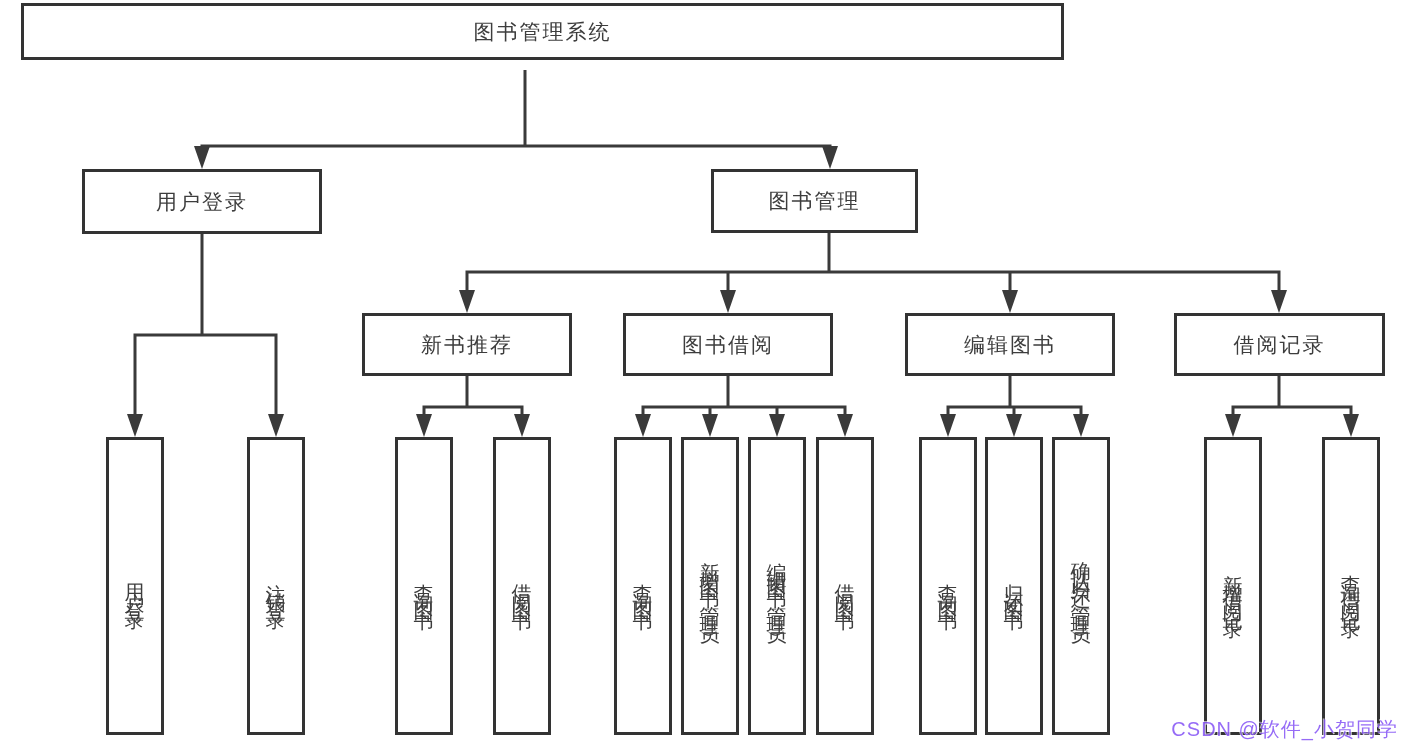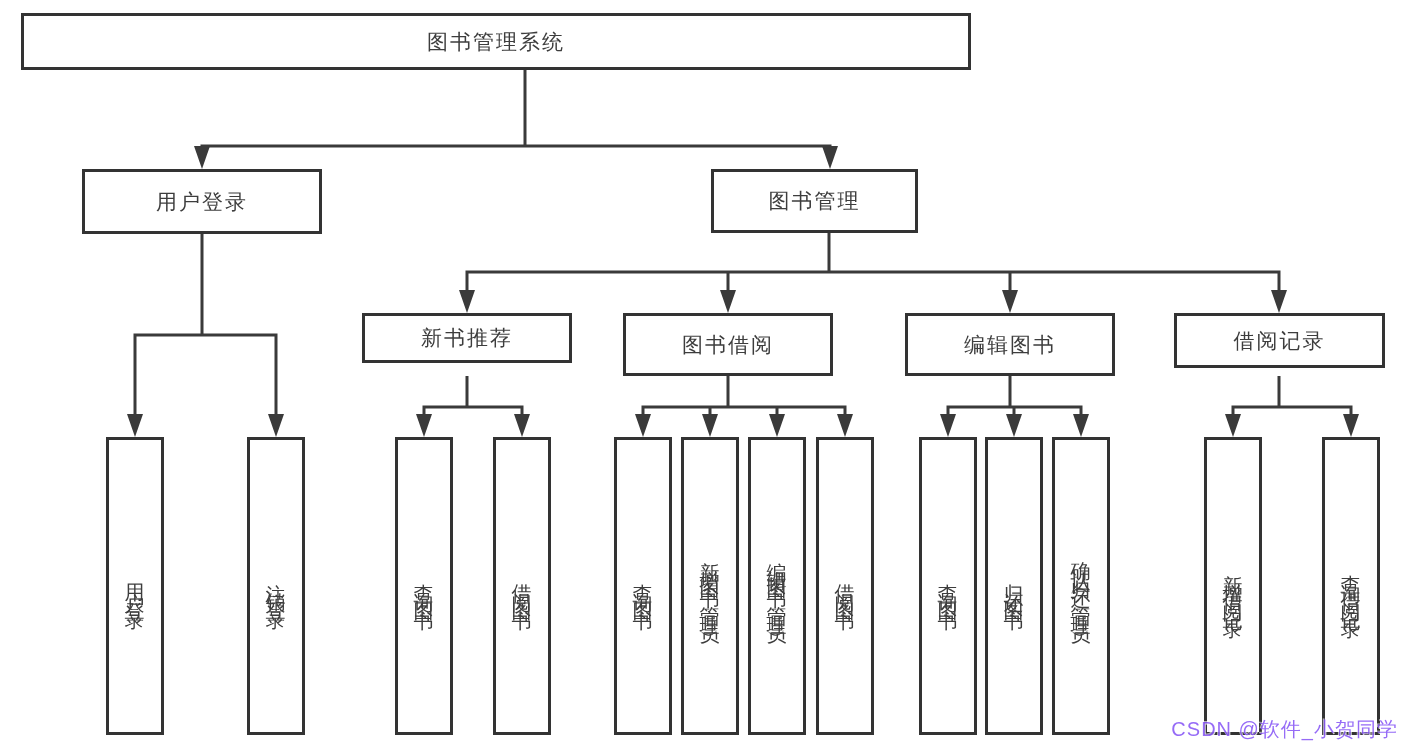--- a/index.html
+++ b/index.html
@@ -56,29 +56,29 @@
       <polygon points="777,437 769,414 785,414"></polygon>
       <polygon points="845,437 837,414 853,414"></polygon>
       <polygon points="948,437 940,414 956,414"></polygon>
       <polygon points="1014,437 1006,414 1022,414"></polygon>
       <polygon points="1081,437 1073,414 1089,414"></polygon>
       <polygon points="1233,437 1225,414 1241,414"></polygon>
       <polygon points="1351,437 1343,414 1359,414"></polygon>
     </g>
   </svg>
 
-  <div class="box h" style="left:21px;top:13px;width:950px;height:57px">图书管理系统</div>
+  <div class="box h" style="left:21px;top:3px;width:1043px;height:57px">图书管理系统</div>
 
   <div class="box h" style="left:82px;top:169px;width:240px;height:65px">用户登录</div>
   <div class="box h" style="left:711px;top:169px;width:207px;height:64px">图书管理</div>
 
-  <div class="box h" style="left:362px;top:313px;width:210px;height:50px">新书推荐</div>
+  <div class="box h" style="left:362px;top:313px;width:210px;height:63px">新书推荐</div>
   <div class="box h" style="left:623px;top:313px;width:210px;height:63px">图书借阅</div>
   <div class="box h" style="left:905px;top:313px;width:210px;height:63px">编辑图书</div>
-  <div class="box h" style="left:1174px;top:313px;width:211px;height:55px">借阅记录</div>
+  <div class="box h" style="left:1174px;top:313px;width:211px;height:63px">借阅记录</div>
 
   <div class="box v" style="left:106px;top:437px;width:58px;height:298px">用户登录</div>
   <div class="box v" style="left:247px;top:437px;width:58px;height:298px">注销登录</div>
 
   <div class="box v" style="left:395px;top:437px;width:58px;height:298px">查询图书</div>
   <div class="box v" style="left:493px;top:437px;width:58px;height:298px">借阅图书</div>
 
   <div class="box v" style="left:614px;top:437px;width:58px;height:298px">查询图书</div>
   <div class="box v" style="left:681px;top:437px;width:58px;height:298px">新增图书（管理员）</div>
   <div class="box v" style="left:748px;top:437px;width:58px;height:298px">编辑图书（管理员）</div>

